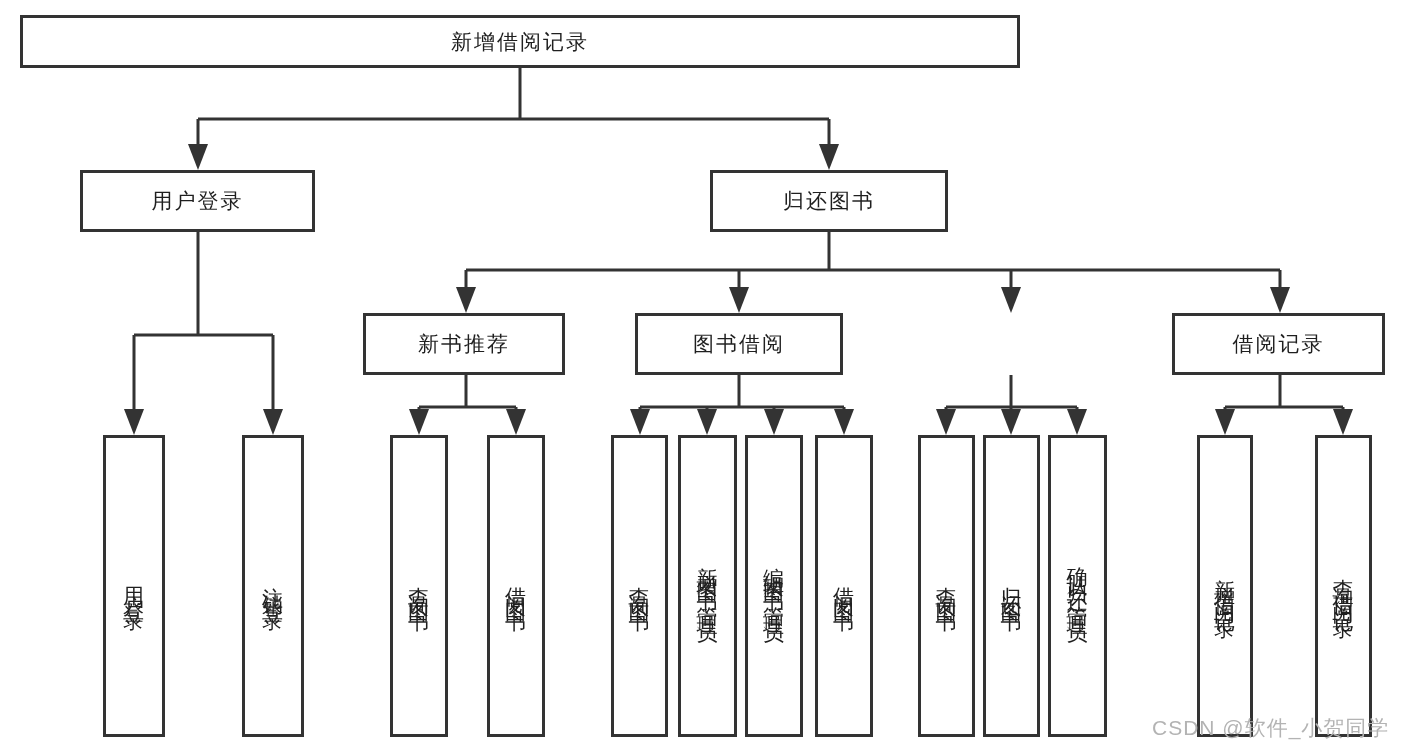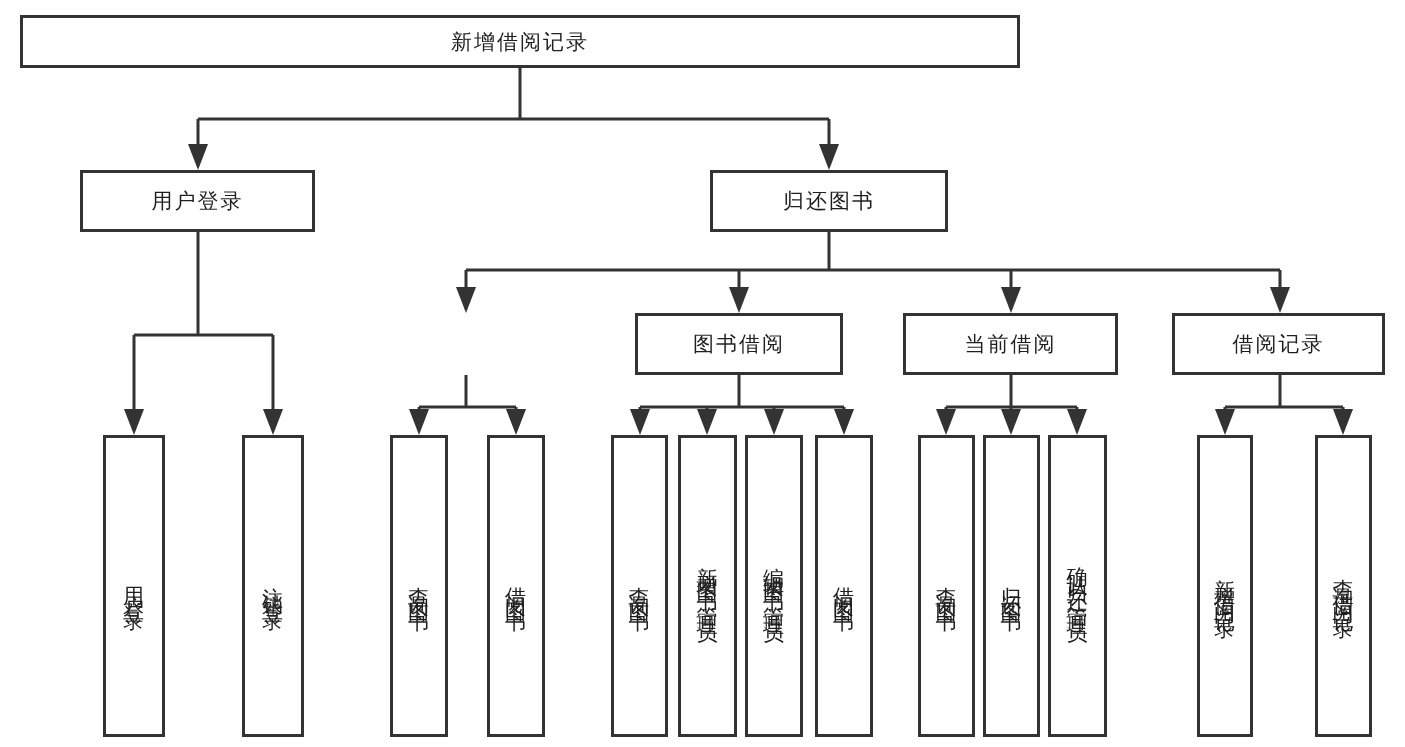--- a/index.html
+++ b/index.html
@@ -84,22 +84,22 @@
       <polygon points="1215,409 1235,409 1225,435"></polygon>
       <polygon points="1333,409 1353,409 1343,435"></polygon>
     </g>
   </svg>
 
   <div class="node h" style="left:20px; top:15px; width:1000px; height:53px;">新增借阅记录</div>
 
   <div class="node h" style="left:80px; top:170px; width:235px; height:62px;">用户登录</div>
   <div class="node h" style="left:710px; top:170px; width:238px; height:62px;">归还图书</div>
 
+  <div class="node h" style="left:363px; top:313px; width:202px; height:62px;">新书推荐</div>
   <div class="node h" style="left:635px; top:313px; width:208px; height:62px;font-family:Liberation Mono, monospace;">图书借阅</div>
-  <div class="node h" style="left:903px; top:313px; width:215px; height:62px;">当前借阅</div>
   <div class="node h" style="left:1172px; top:313px; width:213px; height:62px;">借阅记录</div>
 
   <div class="node leaf" style="left:103px; top:435px; width:62px; height:302px;">
     <span class="vtext">用户登录</span>
   </div>
   <div class="node leaf" style="left:242px; top:435px; width:62px; height:302px;">
     <span class="vtext">注销登录</span>
   </div>
 
   <div class="node leaf" style="left:390px; top:435px; width:58px; height:302px;">
@@ -132,14 +132,15 @@
     <span class="vtext">确认归还（管理员）</span>
   </div>
 
   <div class="node leaf" style="left:1197px; top:435px; width:56px; height:302px;">
     <span class="vtext">新增借阅记录</span>
   </div>
   <div class="node leaf" style="left:1315px; top:435px; width:57px; height:302px;">
     <span class="vtext">查询借阅记录</span>
   </div>
 
+  <div class="watermark">CSDN @软件_小贺同学</div>
 
 </div>
 
 </body></html>

